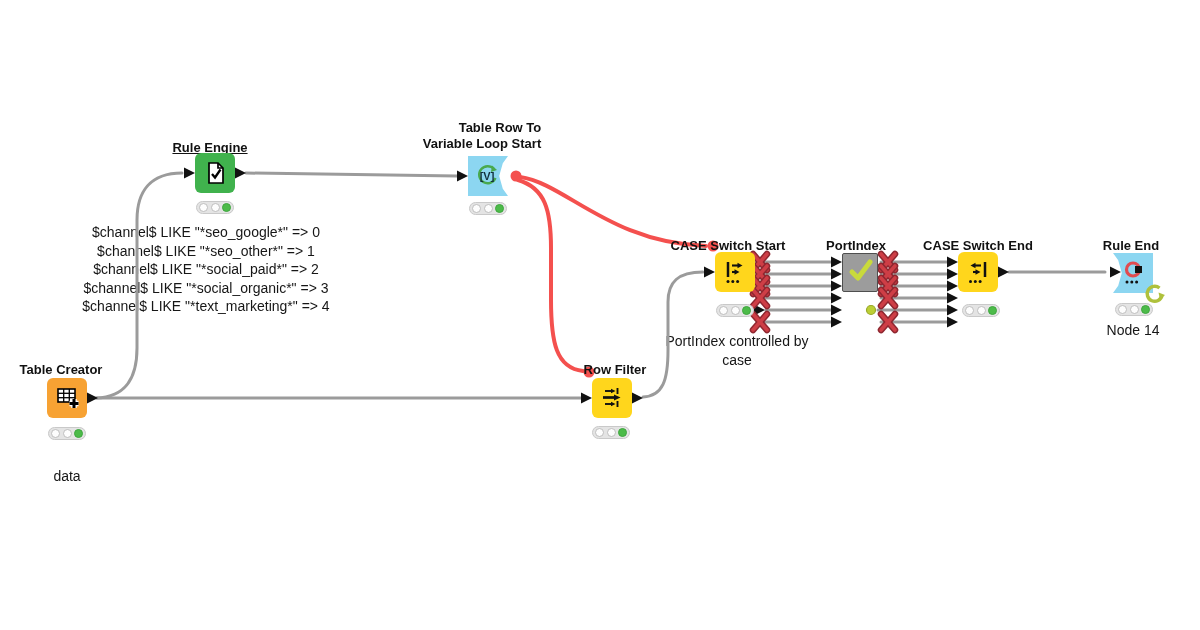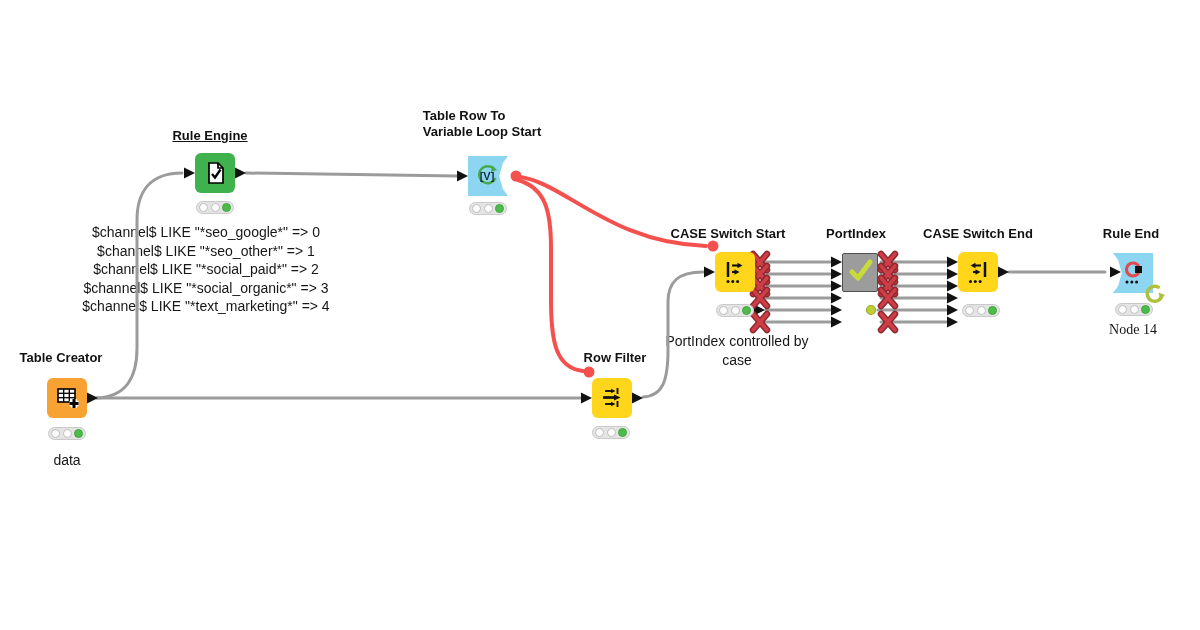--- a/index.html
+++ b/index.html
@@ -10,21 +10,21 @@
         transform:translateX(-50%);line-height:18.6px;white-space:nowrap;}
 
   #edge-layer{position:absolute;left:0;top:0;z-index:2;pointer-events:none;}
 
   .node{position:absolute;z-index:3;width:40px;height:40px;border-radius:6px;}
   .node svg{position:absolute;left:0;top:0;}
   .notch-right{clip-path:polygon(0 0,100% 0,87% 18%,78% 50%,87% 82%,100% 100%,0 100%);border-radius:0;}
   .notch-left{clip-path:polygon(0 0,100% 0,100% 100%,0 100%,13% 82%,22% 50%,13% 18%);border-radius:0;}
 
   .ntitle{position:absolute;z-index:3;font-weight:bold;font-size:13px;color:#111;
-          text-align:left;transform:translateX(-50%);white-space:nowrap;line-height:16px;}
+          text-align:right;transform:translateX(-50%);white-space:nowrap;line-height:16px;margin-top:12px;}
   .nlabel{position:absolute;z-index:3;font-size:14px;color:#161616;text-align:center;
           transform:translateX(-50%);white-space:nowrap;}
 
   .tl{position:absolute;z-index:3;width:38px;height:13px;background:#E4E4E4;border:1px solid #C9C9C9;
       border-radius:7px;display:flex;align-items:center;justify-content:space-between;
       padding:0 2px;box-sizing:border-box;}
   .tl i{width:9px;height:9px;border-radius:50%;background:#FDFDFD;border:1px solid #BEBEBE;box-sizing:border-box;}
   .tl i.on{background:#4CBB49;border-color:#3FA63F;}
 
   .badge{position:absolute;z-index:4;}
@@ -154,21 +154,21 @@
       <line x1="11" y1="19.7" x2="28" y2="19.7" stroke="#000" stroke-width="1.3"></line>
       <path d="M27,21 V30 M22.5,25.5 H31.5" stroke="#FFF" stroke-width="5.5"></path>
       <path d="M27,21 V30 M22.5,25.5 H31.5" stroke="#000" stroke-width="3"></path>
     </svg>
   </div>
   <div class="tl" style="left:48px;top:427px;">
       <i></i>
       <i></i>
       <i class="on"></i>
     </div>
-  <div class="nlabel" style="left:67px;top:452px;">data</div>
+  <div class="nlabel" style="left:67px;top:468px;">data</div>
 
   <div class="node" style="left:195px;top:153px;background:#40B24D;">
     <svg width="40" height="40">
       <path d="M14,10 h9 l5,5 v15 h-14 z" fill="#FFF" stroke="#000" stroke-width="1.7"></path>
       <path d="M23,10 v5 h5" fill="none" stroke="#000" stroke-width="1.7"></path>
       <path d="M17,21 l3,3.5 l5.5,-8" fill="none" stroke="#000" stroke-width="2.3"></path>
     </svg>
   </div>
   <div class="tl" style="left:196px;top:201px;">
       <i></i>
@@ -266,15 +266,15 @@
   </div>
   <svg class="badge" style="left:1141px;top:282px;" width="24" height="24">
     <path d="M18.5,6 A7.5,7.5 0 1 0 21,13.5" fill="none" stroke="#AFC13C" stroke-width="3.4"></path>
     <path d="M17.5,10.5 L24,13 L19,17.5 Z" fill="#AFC13C"></path>
   </svg>
   <div class="tl" style="left:1115px;top:303px;">
       <i></i>
       <i></i>
       <i class="on"></i>
     </div>
-  <div class="nlabel" style="left:1133px;top:322px;font-family:Liberation Serif, serif;">Node 14</div>
+  <div class="nlabel" style="left:1133px;top:322px;">Node 14</div>
 
 </div>
 
 </body></html>

